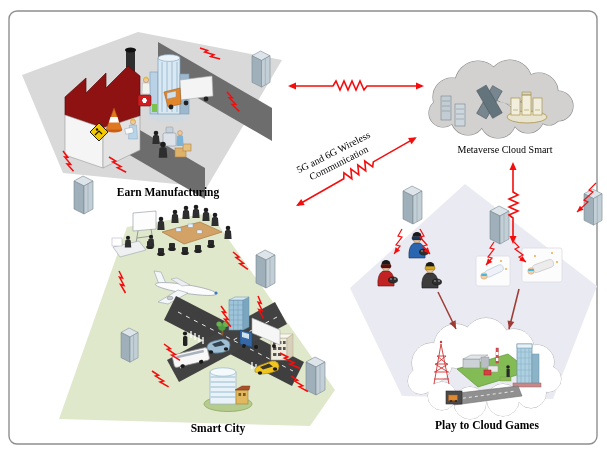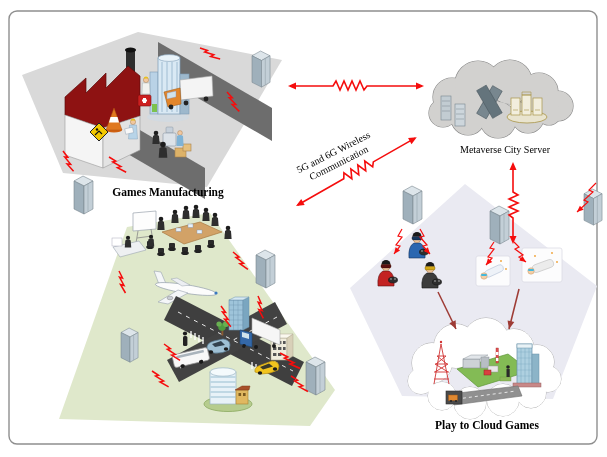--- a/index.html
+++ b/index.html
@@ -462,20 +462,21 @@
       <use href="#ah" transform="translate(82,0)"></use>
     </g>
     <use href="#ah" transform="translate(394,254) rotate(127) scale(0.8)"></use>
     <use href="#ah" transform="translate(430,254) rotate(49) scale(0.8)"></use>
     <use href="#ah" transform="translate(486,265) rotate(130) scale(0.8)"></use>
     <use href="#ah" transform="translate(526,262) rotate(36) scale(0.8)"></use>
     <use href="#ah" transform="translate(577,212) rotate(138) scale(0.8)"></use>
   </g>
 </svg>
 
-  <div class="lbl bold" style="left:98px;top:186px;width:140px">Games Manufacturing</div>
+  <div class="lbl bold" style="left:98px;top:186px;width:140px">Earn Manufacturing</div>
+  <div class="lbl bold" style="left:158px;top:422px;width:120px">Smart City</div>
   <div class="lbl bold" style="left:426px;top:419px;width:122px">Play to Cloud Games</div>
-  <div class="lbl reg" style="left:444px;top:144px;width:122px">Metaverse City Server</div>
+  <div class="lbl reg" style="left:444px;top:144px;width:122px">Metaverse Cloud Smart</div>
   <div class="lbl rot" style="left:276px;top:146px;width:120px">
     <span>5G and 6G Wireless</span><br>
     <span>Communication</span>
   </div>
 </div>
 
 </body></html>

